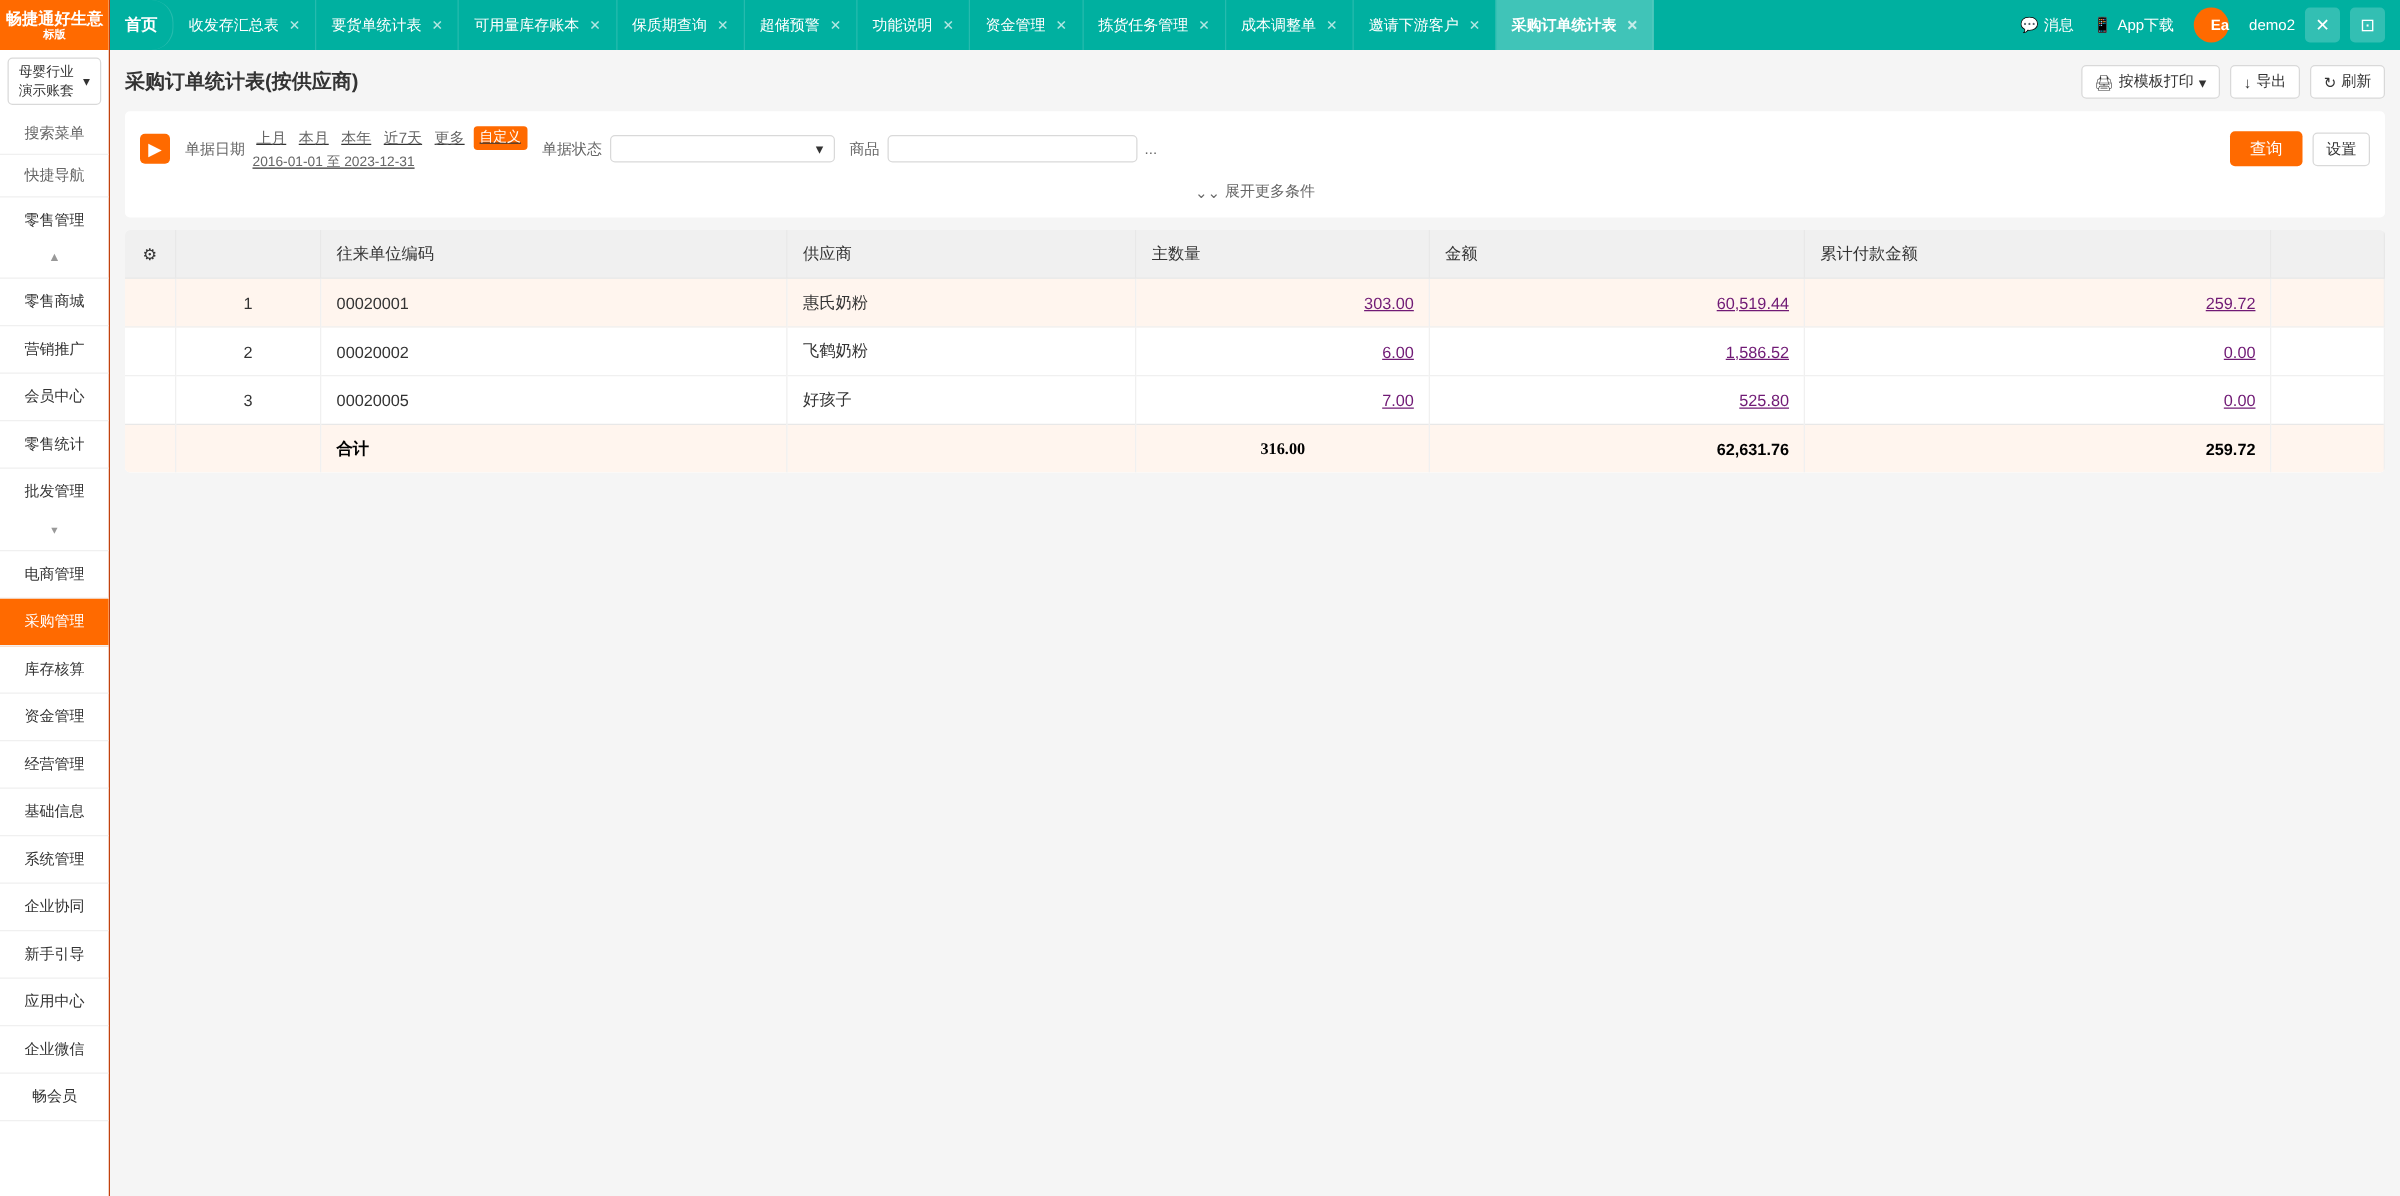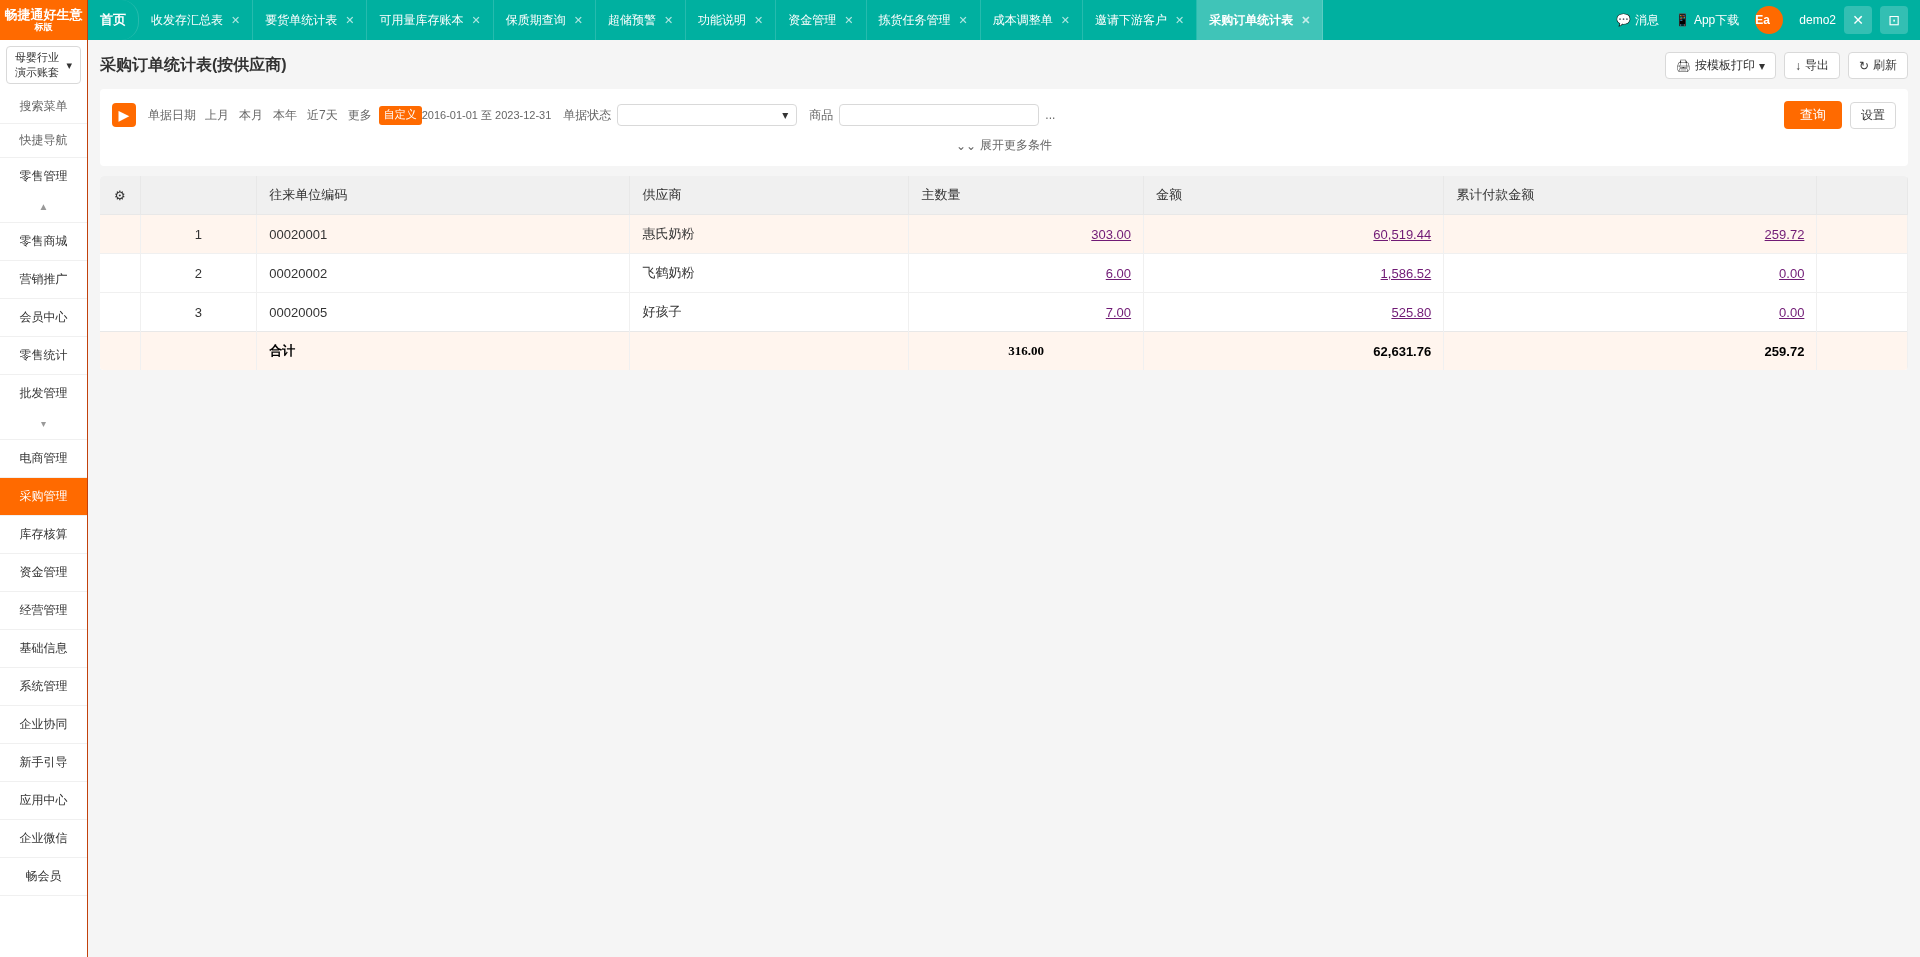--- a/index.html
+++ b/index.html
@@ -142,21 +142,21 @@
       background: #fff;
     }
     .user-avatar {
       width: 28px;
       height: 28px;
       border-radius: 50%;
       background: #ff6a00;
       color: #fff;
       display: flex;
       align-items: center;
-      justify-content: flex-start;
+      justify-content: flex-end;
       font-size: 12px;
       font-weight: bold;
     }
     .topbar-right-icons {
       display: flex;
       align-items: center;
       gap: 16px;
     }
     .topbar-icon-group {
       display: flex;
@@ -282,21 +282,22 @@
       font-size: 11px;
       cursor: pointer;
     }
     .date-range-text {
       font-size: 11px;
       color: #666;
       margin-top: 2px;
     }
     .filter-date-group {
       display: flex;
-      flex-direction: row;
+      flex-direction: column;
+      text-decoration: underline;
     }
     .status-select {
       border: 1px solid #d9d9d9;
       border-radius: 4px;
       padding: 3px 8px;
       font-size: 12px;
       width: 180px;
       display: flex;
       align-items: center;
       justify-content: space-between;

